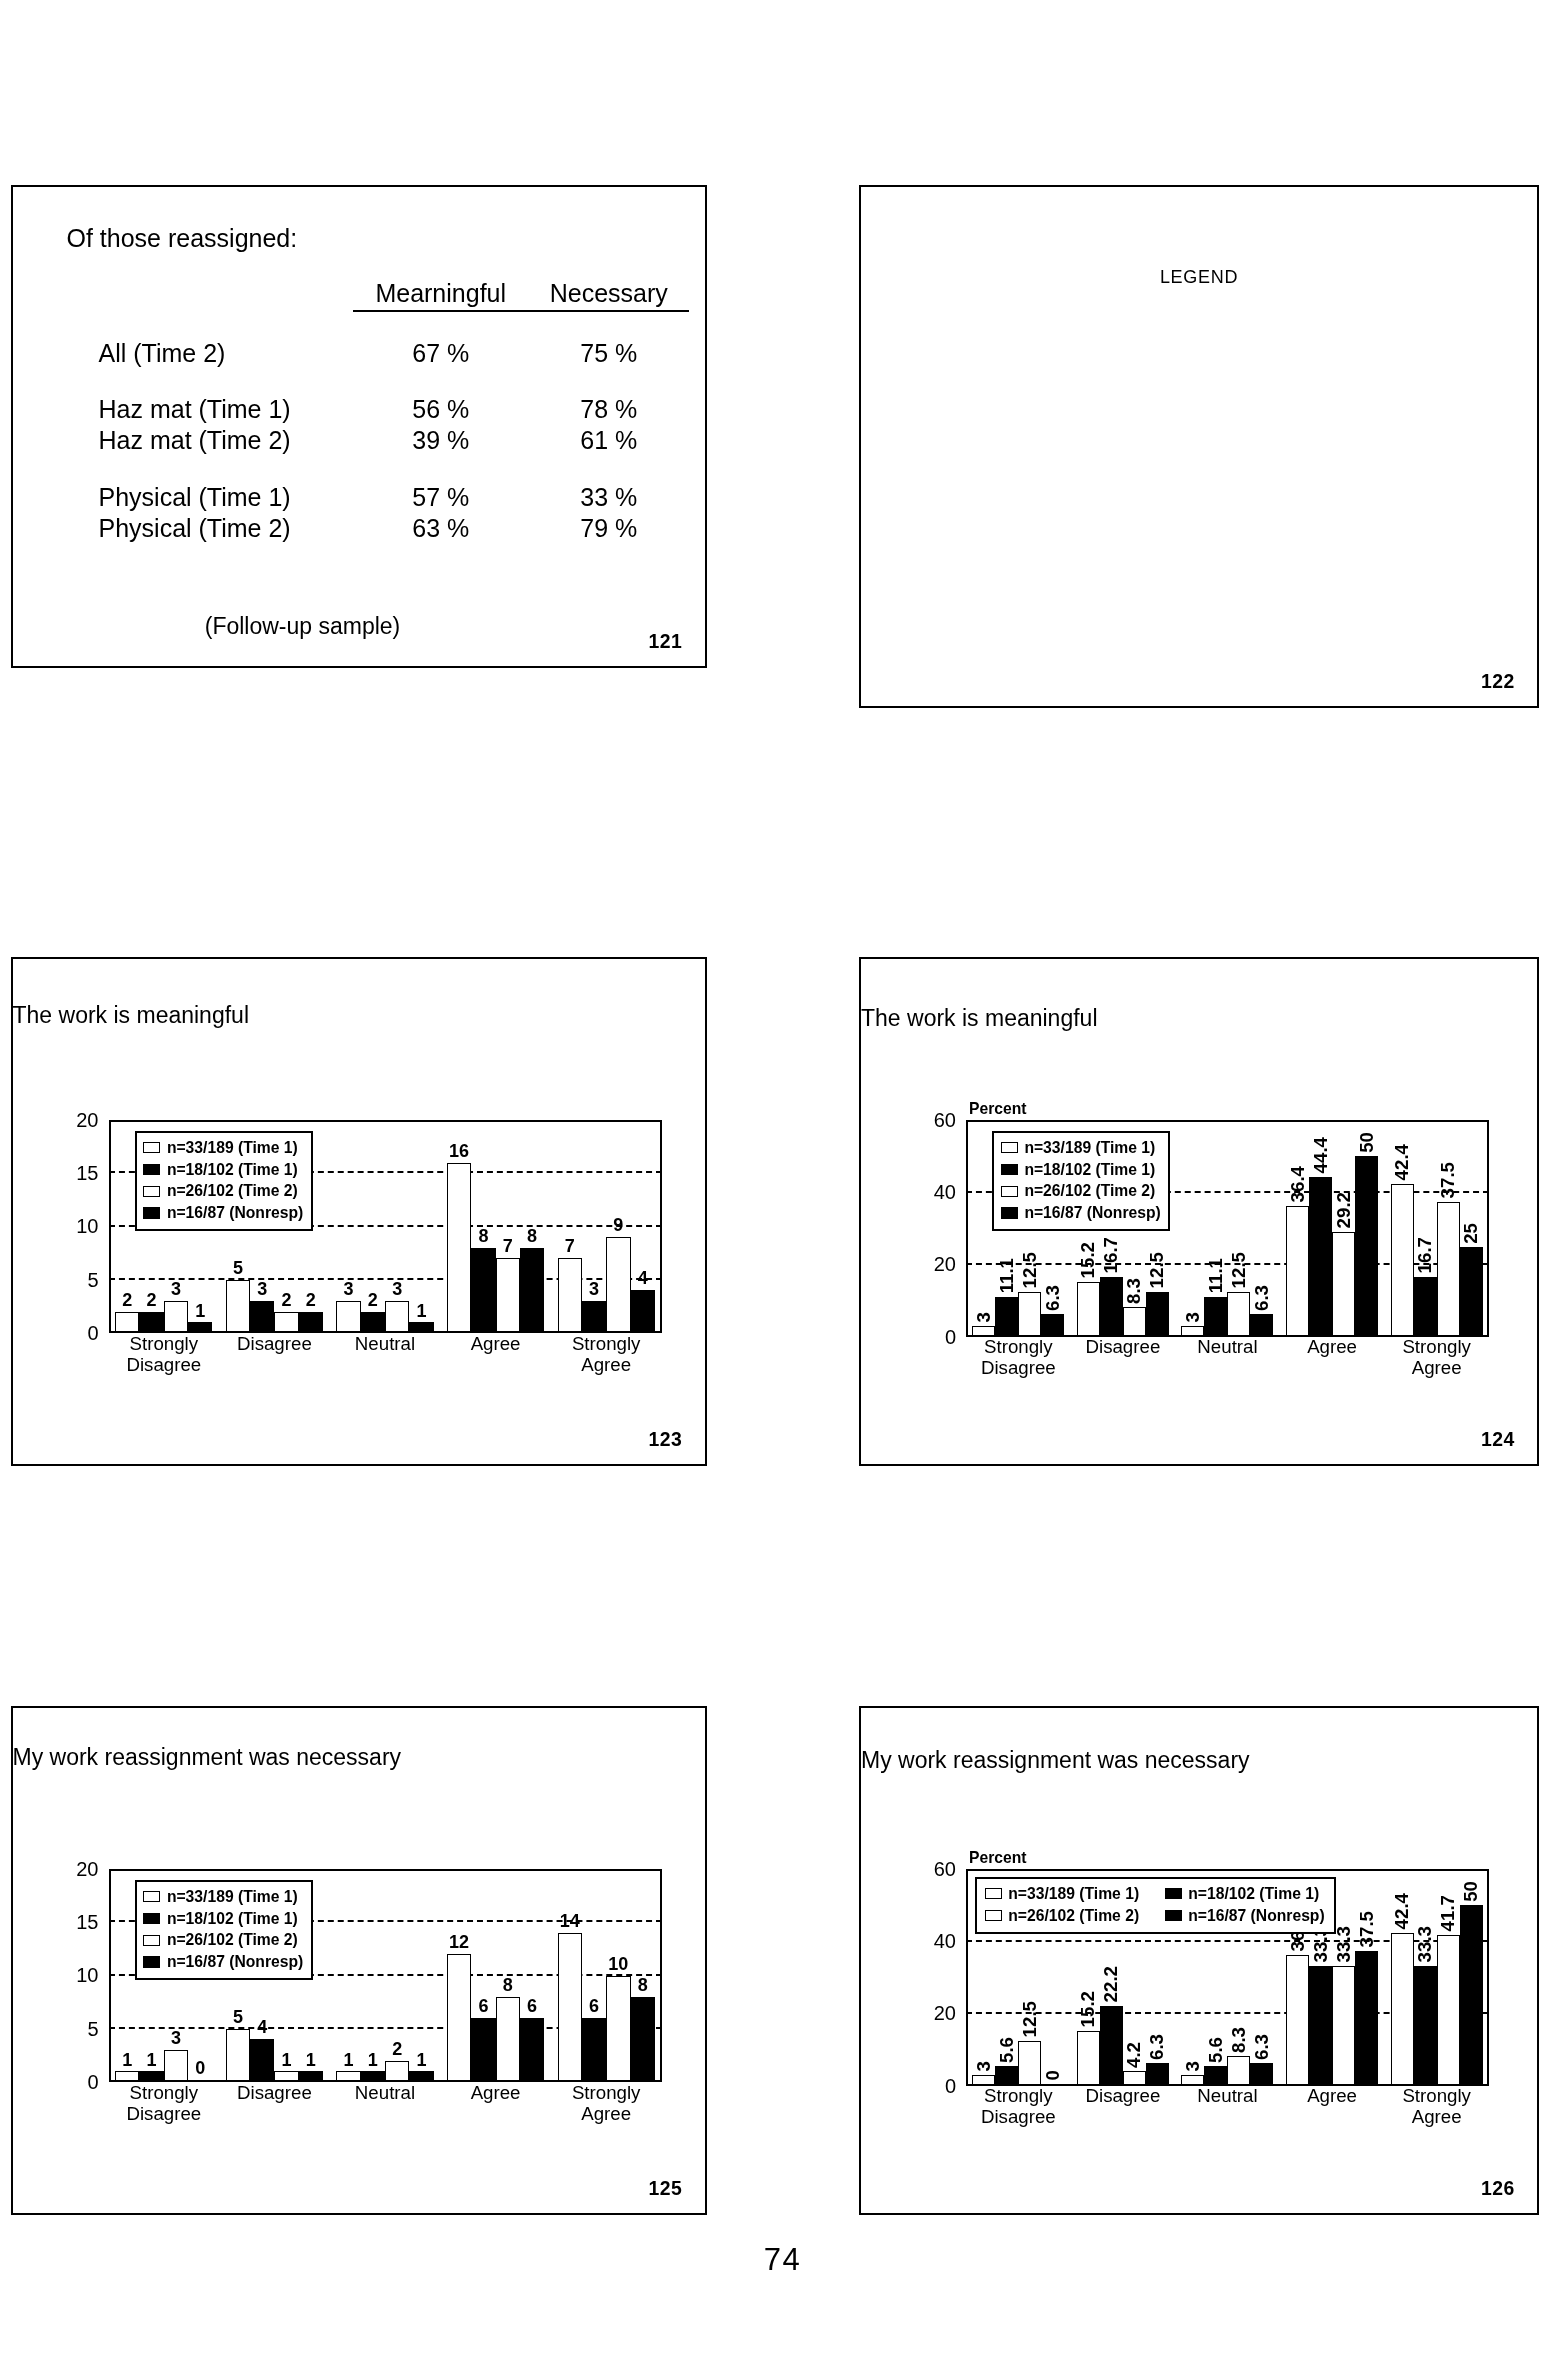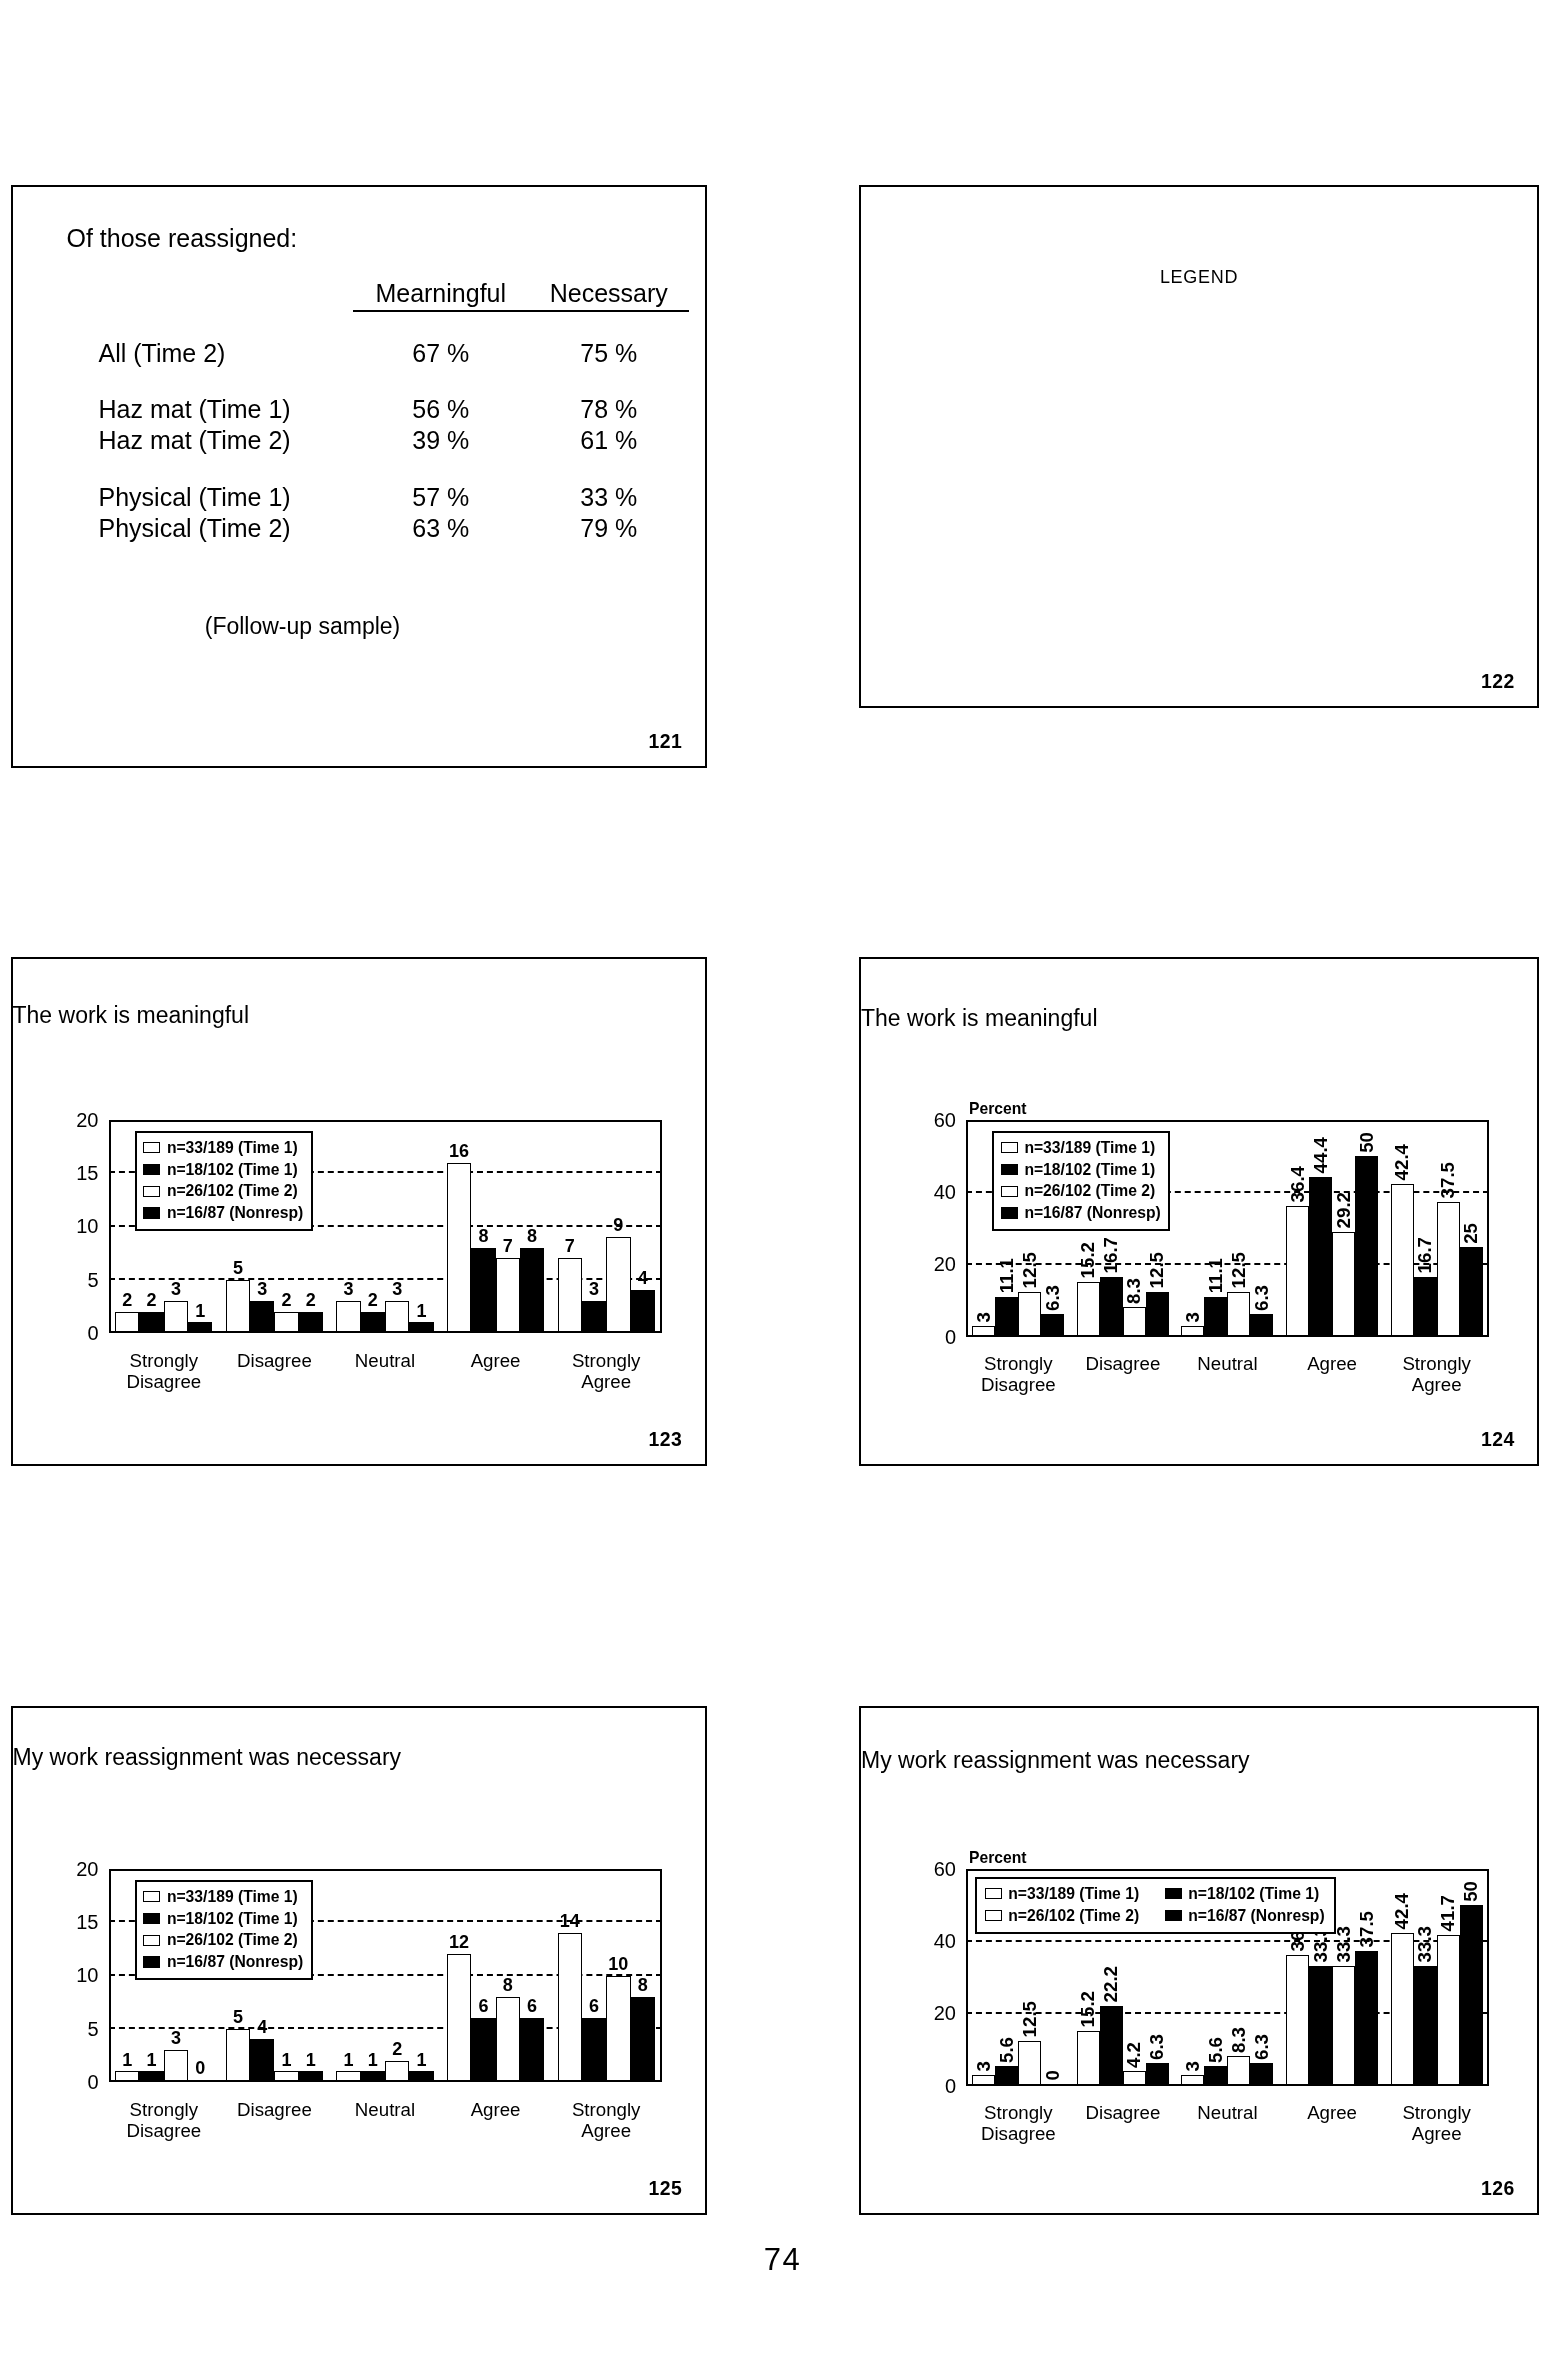--- a/index.html
+++ b/index.html
@@ -33,21 +33,21 @@
   }
   .slide-num {
     position: absolute;
     right: 22.4px;
     bottom: 13.5px;
     font-size: 19.4px;
     font-weight: bold;
     letter-spacing: 0.4px;
   }
 
-  #slide121 { left: 10.5px;   top: 185px;  width: 696px; height: 583px; }
+  #slide121 { left: 10.5px;   top: 185px;  width: 696px; height: 483px; }
   #slide122 { left: 859px; top: 185px;  width: 680px; height: 523px; }
   #slide123 { left: 10.5px;   top: 957px; width: 696px; height: 509px; }
   #slide124 { left: 859px; top: 957px; width: 680px; height: 509px; }
   #slide125 { left: 10.5px;   top: 1706px; width: 696px; height: 509px; }
   #slide126 { left: 859px; top: 1706px; width: 680px; height: 509px; }
 
   
   .s121-heading {
     position: absolute;
     left: 54px;
@@ -220,21 +220,21 @@
   .cat-labels {
     position: absolute;
     display: flex;
     left: 0;
   }
   .cat {
     flex: 1 1 0;
     text-align: center;
     font-size: 18.7px;
     line-height: 1.12;
-    padding-top: 18px;
+    padding-top: 1px;
   }
 
   
   .chart-legend {
     position: absolute;
     border: 2.2px solid #000;
     background: #fff;
     box-sizing: border-box;
     padding: 4.5px 7.5px 5.2px 6.7px;
     z-index: 5;

